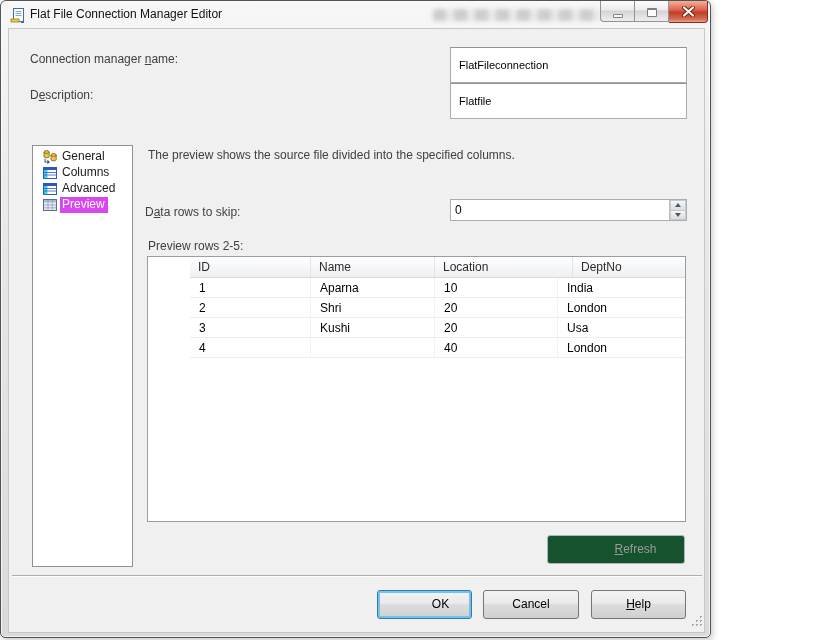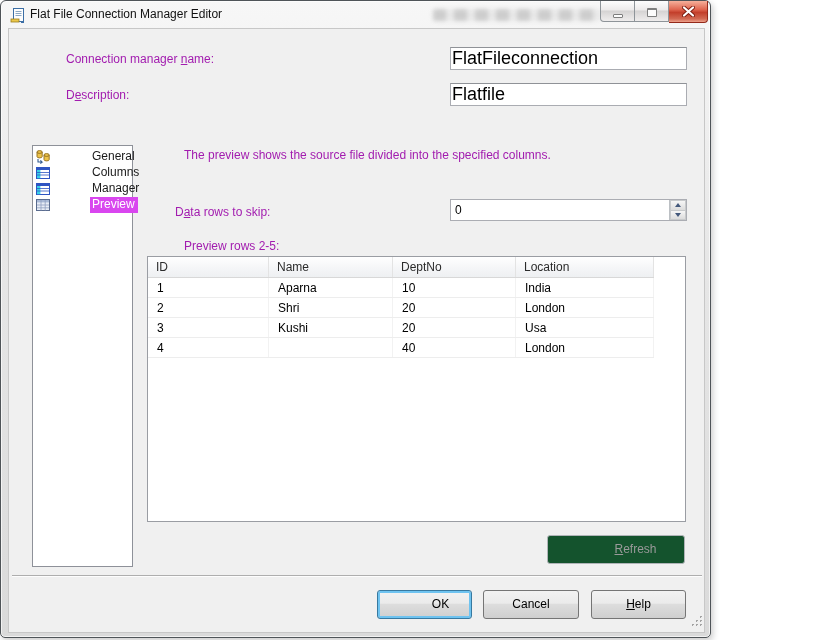--- a/index.html
+++ b/index.html
@@ -32,31 +32,31 @@
     background:linear-gradient(#f6b09b,#e06751 40%,#c33f2b 55%,#d26a54 85%,#eda18b); }
   .glyph-min { width:10px; height:4px; background:#fcfcfc; border:1px solid #7e7e7e;
     margin-top:9px; border-radius:1px; }
   .glyph-max { width:10px; height:9px; background:#fcfcfc; border:1px solid #7e7e7e;
     border-top-width:2px; margin-top:2px; border-radius:1px; }
 
   
   .client { position:absolute; left:7px; top:27px; width:697px; height:605px;
     background:#f0f0f0; border:1px solid #c7c7c7; }
 
-  .lbl { position:absolute; white-space:nowrap; color:#a21caf;margin-left:36px; }
+  .lbl { position:absolute; white-space:nowrap; color:#404040; }
   .key { text-decoration:underline; }
 
-  .textbox { position:absolute; height:23px; background:#fff;
+  .textbox { position:absolute; height:36px; background:#fff;
     border:1px solid #aaacb2; border-top-color:#8f9297;
-    font-family:"Liberation Sans", sans-serif; font-size:18px; padding:0 1px; color:#000; }
+    font-family:"Liberation Sans", sans-serif; font-size:11px; padding:0 8px; color:#000; }
 
   
   .sidebar { position:absolute; left:23px; top:116px; width:101px; height:422px;
     background:#fff; border:1px solid #8e9199; padding-top:3px; }
-  .side-item { display:flex; align-items:center; height:16px; padding-left:3px; cursor:default;gap:37px; }
+  .side-item { display:flex; align-items:center; height:16px; padding-left:10px; cursor:default; }
   .side-item svg { width:14px; height:14px; flex:0 0 14px; margin-right:3px; }
   .side-item .side-label { padding:0 3px 1px 2px; line-height:15px; }
   .side-item.selected .side-label { background:#d946ef; color:#fff; }
 
   
   .info-text { position:absolute; left:139px; top:119px; }
   .spinner { position:absolute; left:441px; top:170px; width:237px; height:22px;
     background:#fff; border:1px solid #abadb3; display:flex; }
   .spinner input { flex:1; border:none; padding:2px 4px; font-family:"Liberation Sans",sans-serif;
     font-size:12px; color:#000; background:transparent; }
@@ -65,21 +65,21 @@
     display:flex; align-items:center; justify-content:center; }
   .spin-btn.up { border-bottom:none; }
   .arrow-up { width:0; height:0; border-left:3px solid transparent; border-right:3px solid transparent;
     border-bottom:4px solid #43587b; }
   .arrow-down { width:0; height:0; border-left:3px solid transparent; border-right:3px solid transparent;
     border-top:4px solid #43587b; }
 
   
   .grid-box { position:absolute; left:138px; top:227px; width:539px; height:266px;
     background:#fff; border:1px solid #9a9da3; overflow:hidden; }
-  .grid-table { width:506px; }
+  .grid-table { width:506px;margin-left:42px; }
   .grid-header { display:flex; height:21px;
     background:linear-gradient(#ffffff,#f4f5f7 60%,#eef0f2); border-bottom:1px solid #d8d8d8; }
   .grid-header .hcell { border-right:1px solid #e3e3e3; padding:3px 0 0 8px; color:#2b2b2b; }
   .grid-row { display:flex; height:20px; border-bottom:1px solid #ededed; }
   .grid-row .cell { border-right:1px solid #f2f2f2; padding:3px 0 0 9px; color:#000; }
   .c0 { width:121px; } .c1 { width:124px; } .c2 { width:123px; } .c3 { width:138px; }
 
   
   .btn { position:absolute; height:29px; border:1px solid #757575; border-radius:3px;
     background:linear-gradient(#f2f2f2,#ebebeb 45%,#dddddd 50%,#cfcfcf);
@@ -158,60 +158,60 @@
           <span class="side-label">Columns</span>
         </div>
         <div class="side-item">
           <svg viewBox="0 0 14 14">
             <rect x="0.5" y="1.5" width="13" height="11" fill="#ffffff" stroke="#2f55c2"></rect>
             <rect x="1" y="2" width="12" height="2" fill="#2f55c2"></rect>
             <rect x="1" y="4" width="3.4" height="8.2" fill="#38d2e8"></rect>
             <line x1="1" y1="6.5" x2="13" y2="6.5" stroke="#2f55c2" stroke-width="0.8"></line>
             <line x1="1" y1="9" x2="13" y2="9" stroke="#2f55c2" stroke-width="0.8"></line>
           </svg>
-          <span class="side-label">Manager</span>
+          <span class="side-label">Advanced</span>
         </div>
         <div class="side-item selected">
           <svg viewBox="0 0 14 14">
             <rect x="0.5" y="1.5" width="13" height="11" fill="#e7ecf5" stroke="#5a6c8f"></rect>
             <rect x="1" y="2" width="12" height="2.4" fill="#a9b9d6"></rect>
             <line x1="5" y1="2" x2="5" y2="12.5" stroke="#8fa0c0" stroke-width="0.8"></line>
             <line x1="9.2" y1="2" x2="9.2" y2="12.5" stroke="#8fa0c0" stroke-width="0.8"></line>
             <line x1="1" y1="7" x2="13" y2="7" stroke="#8fa0c0" stroke-width="0.8"></line>
             <line x1="1" y1="9.8" x2="13" y2="9.8" stroke="#8fa0c0" stroke-width="0.8"></line>
           </svg>
           <span class="side-label">Preview</span>
         </div>
       </div>
 
       <div class="info-text lbl">The preview shows the source file divided into the specified columns.</div>
 
-      <div class="lbl" style="left:130px; top:176px;"><span>D</span><span class="key">a</span><span>ta rows to skip:</span></div>
+      <div class="lbl" style="left:136px; top:176px;"><span>D</span><span class="key">a</span><span>ta rows to skip:</span></div>
 
       <div class="spinner">
         <input value="0" style="">
         <div class="spin-col">
           <div class="spin-btn up">
               <span class="arrow-up"></span>
             </div>
           <div class="spin-btn">
               <span class="arrow-down"></span>
             </div>
         </div>
       </div>
 
       <div class="lbl" style="left:139px; top:210px;">Preview rows 2-5:</div>
 
       <div class="grid-box">
         <div class="grid-table">
           <div class="grid-header">
             <div class="hcell c0">ID</div>
             <div class="hcell c1">Name</div>
+            <div class="hcell c3">Location</div>
             <div class="hcell c2">DeptNo</div>
-            <div class="hcell c3">Location</div>
           </div>
           <div class="grid-row">
             <div class="cell c0">1</div>
             <div class="cell c1">Aparna</div>
             <div class="cell c2">10</div>
             <div class="cell c3">India</div>
           </div>
           <div class="grid-row">
             <div class="cell c0">2</div>
             <div class="cell c1">Shri</div>

